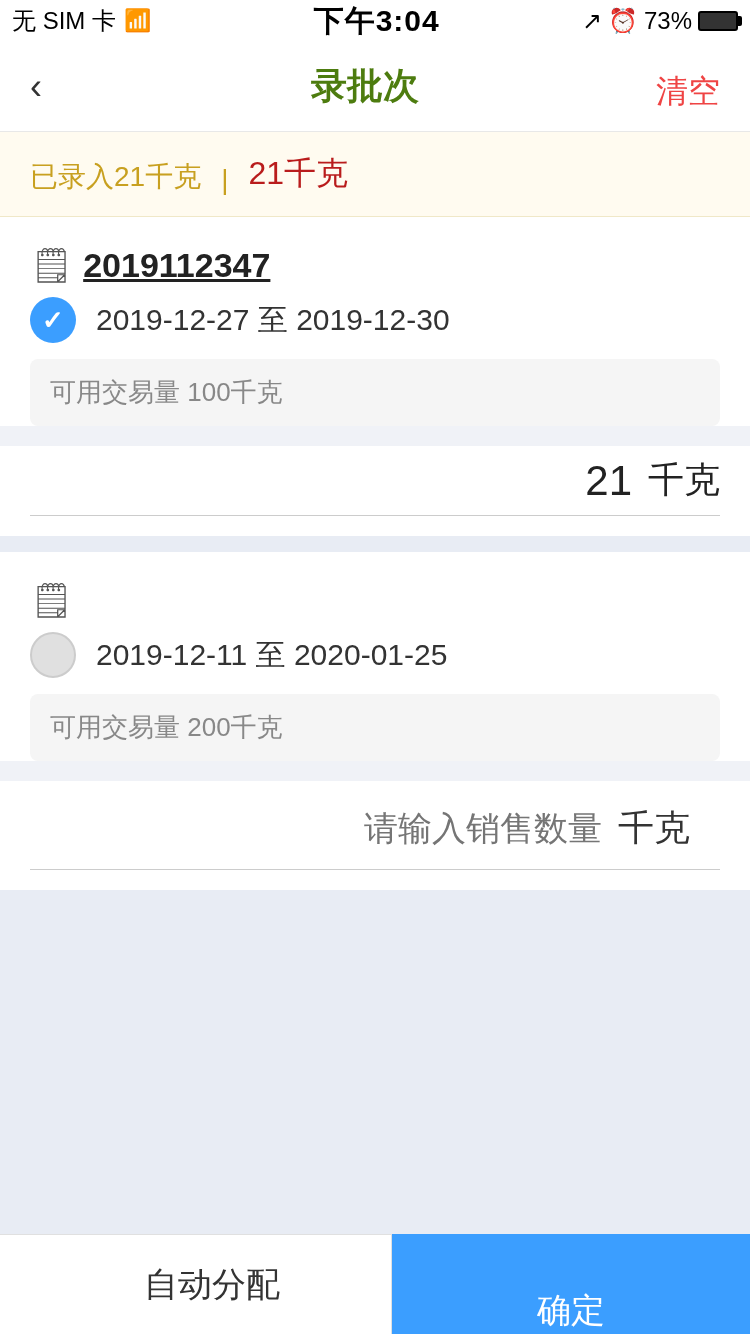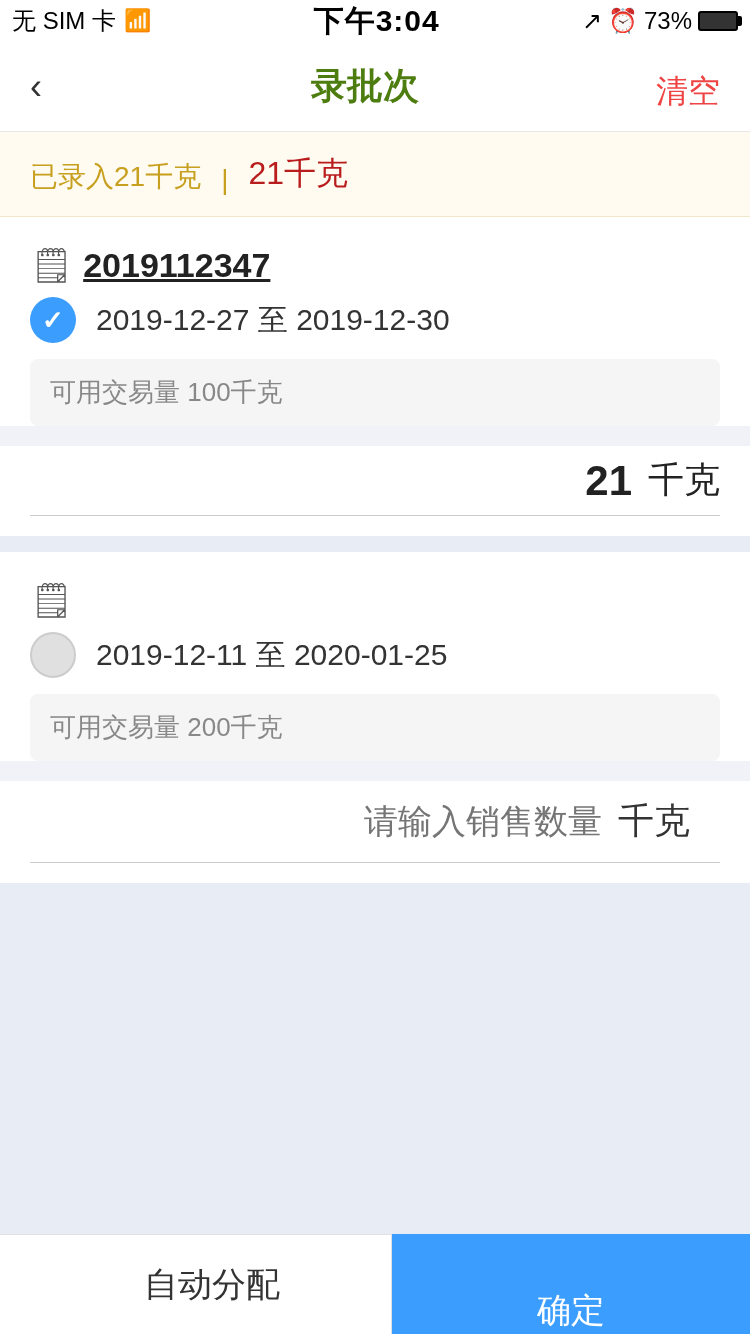--- a/index.html
+++ b/index.html
@@ -179,21 +179,21 @@
       background: #f5f5f5;
       border-radius: 8px;
       padding: 16px 20px;
       font-size: 26px;
       color: #888;
       margin: 0 0 20px 0;
     }
     .amount-value {
       font-size: 42px;
       color: #222;
-      font-weight: 700;
+      font-weight: 400;
     }
     .amount-unit {
       font-size: 36px;
       color: #222;
     }
     .amount-wrapper {
       background: #fff;
       padding: 10px 30px 20px 30px;
     }
     .amount-inner {
@@ -209,21 +209,21 @@
     .section-gap {
       height: 16px;
       background: #e8ecf4;
     }
 
     
     .input-row {
       display: flex;
       align-items: center;
       justify-content: flex-end;
-      padding: 16px 30px 16px 30px;
+      padding: 23px 30px 16px 30px;
       background: #fff;
       gap: 16px;
     }
     .sale-input {
       font-size: 34px;
       color: #bbb;
       border: none;
       outline: none;
       text-align: right;
       background: transparent;

